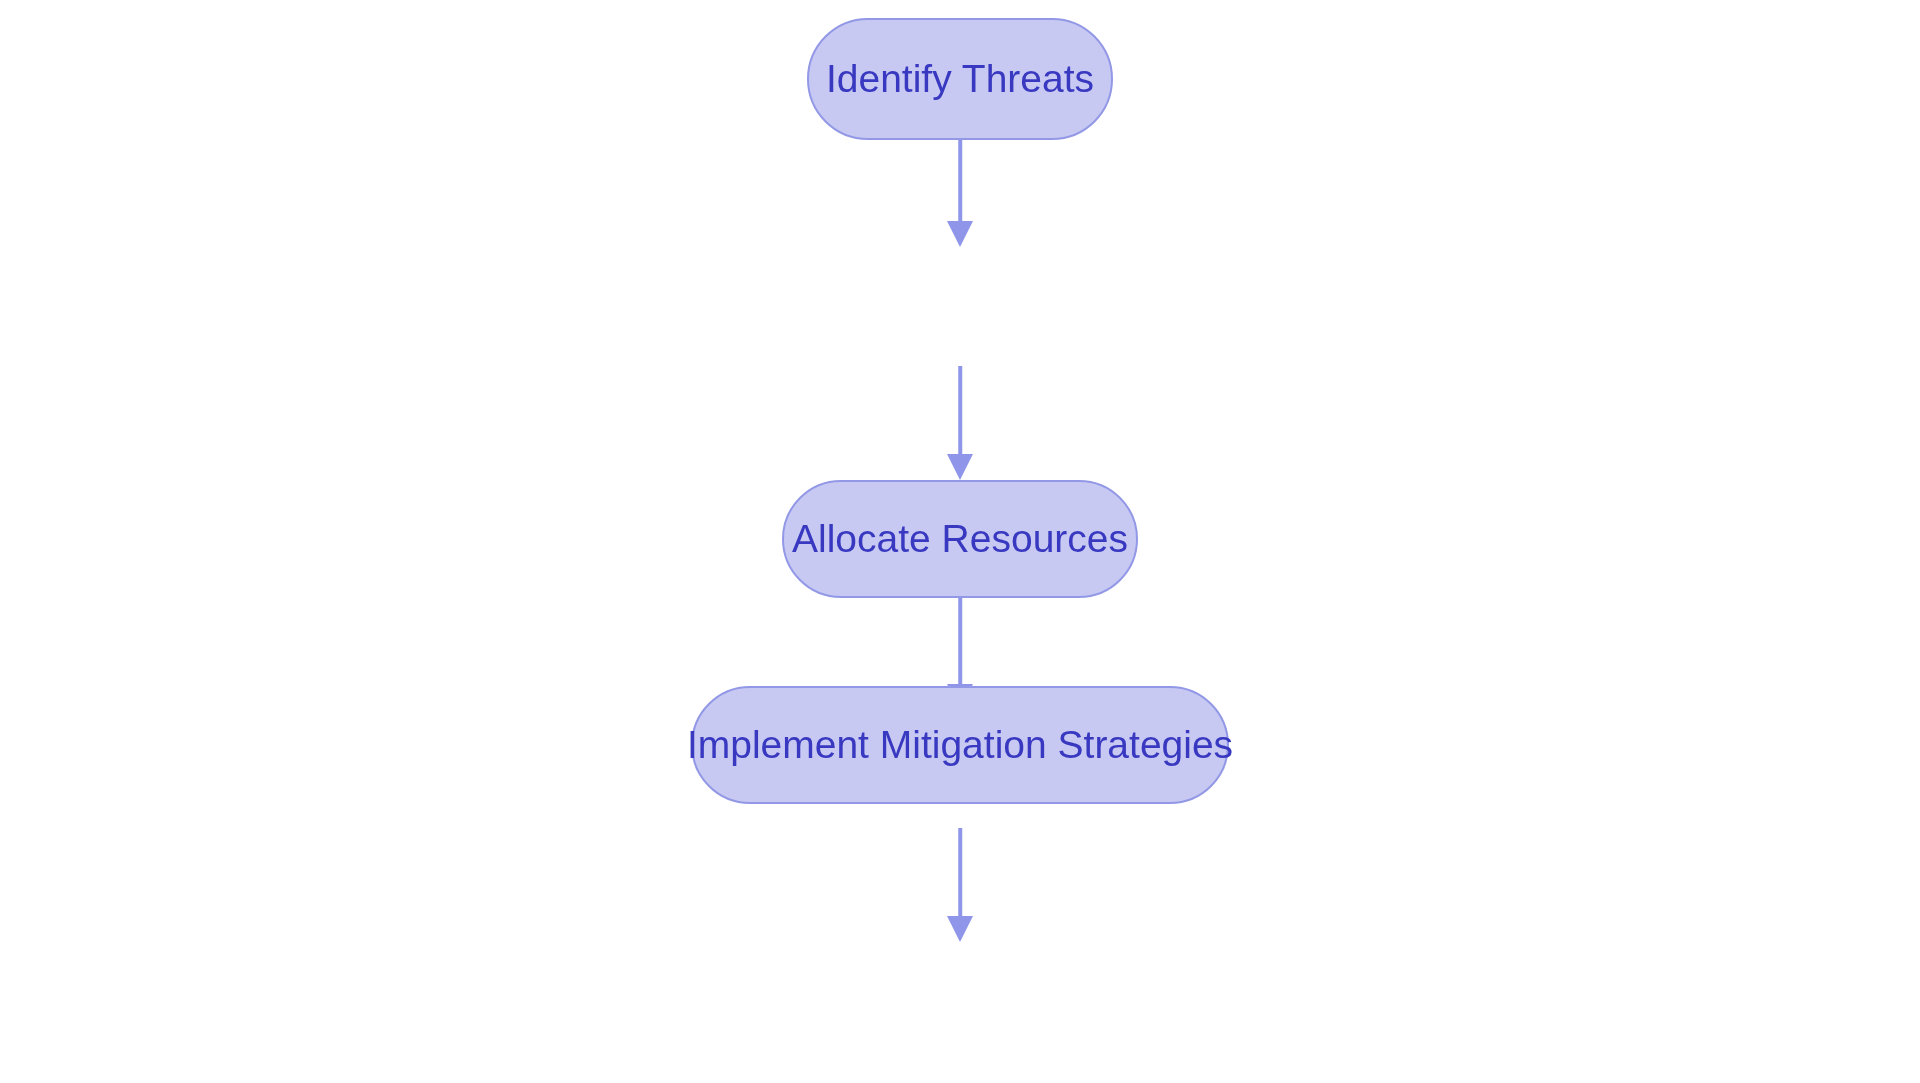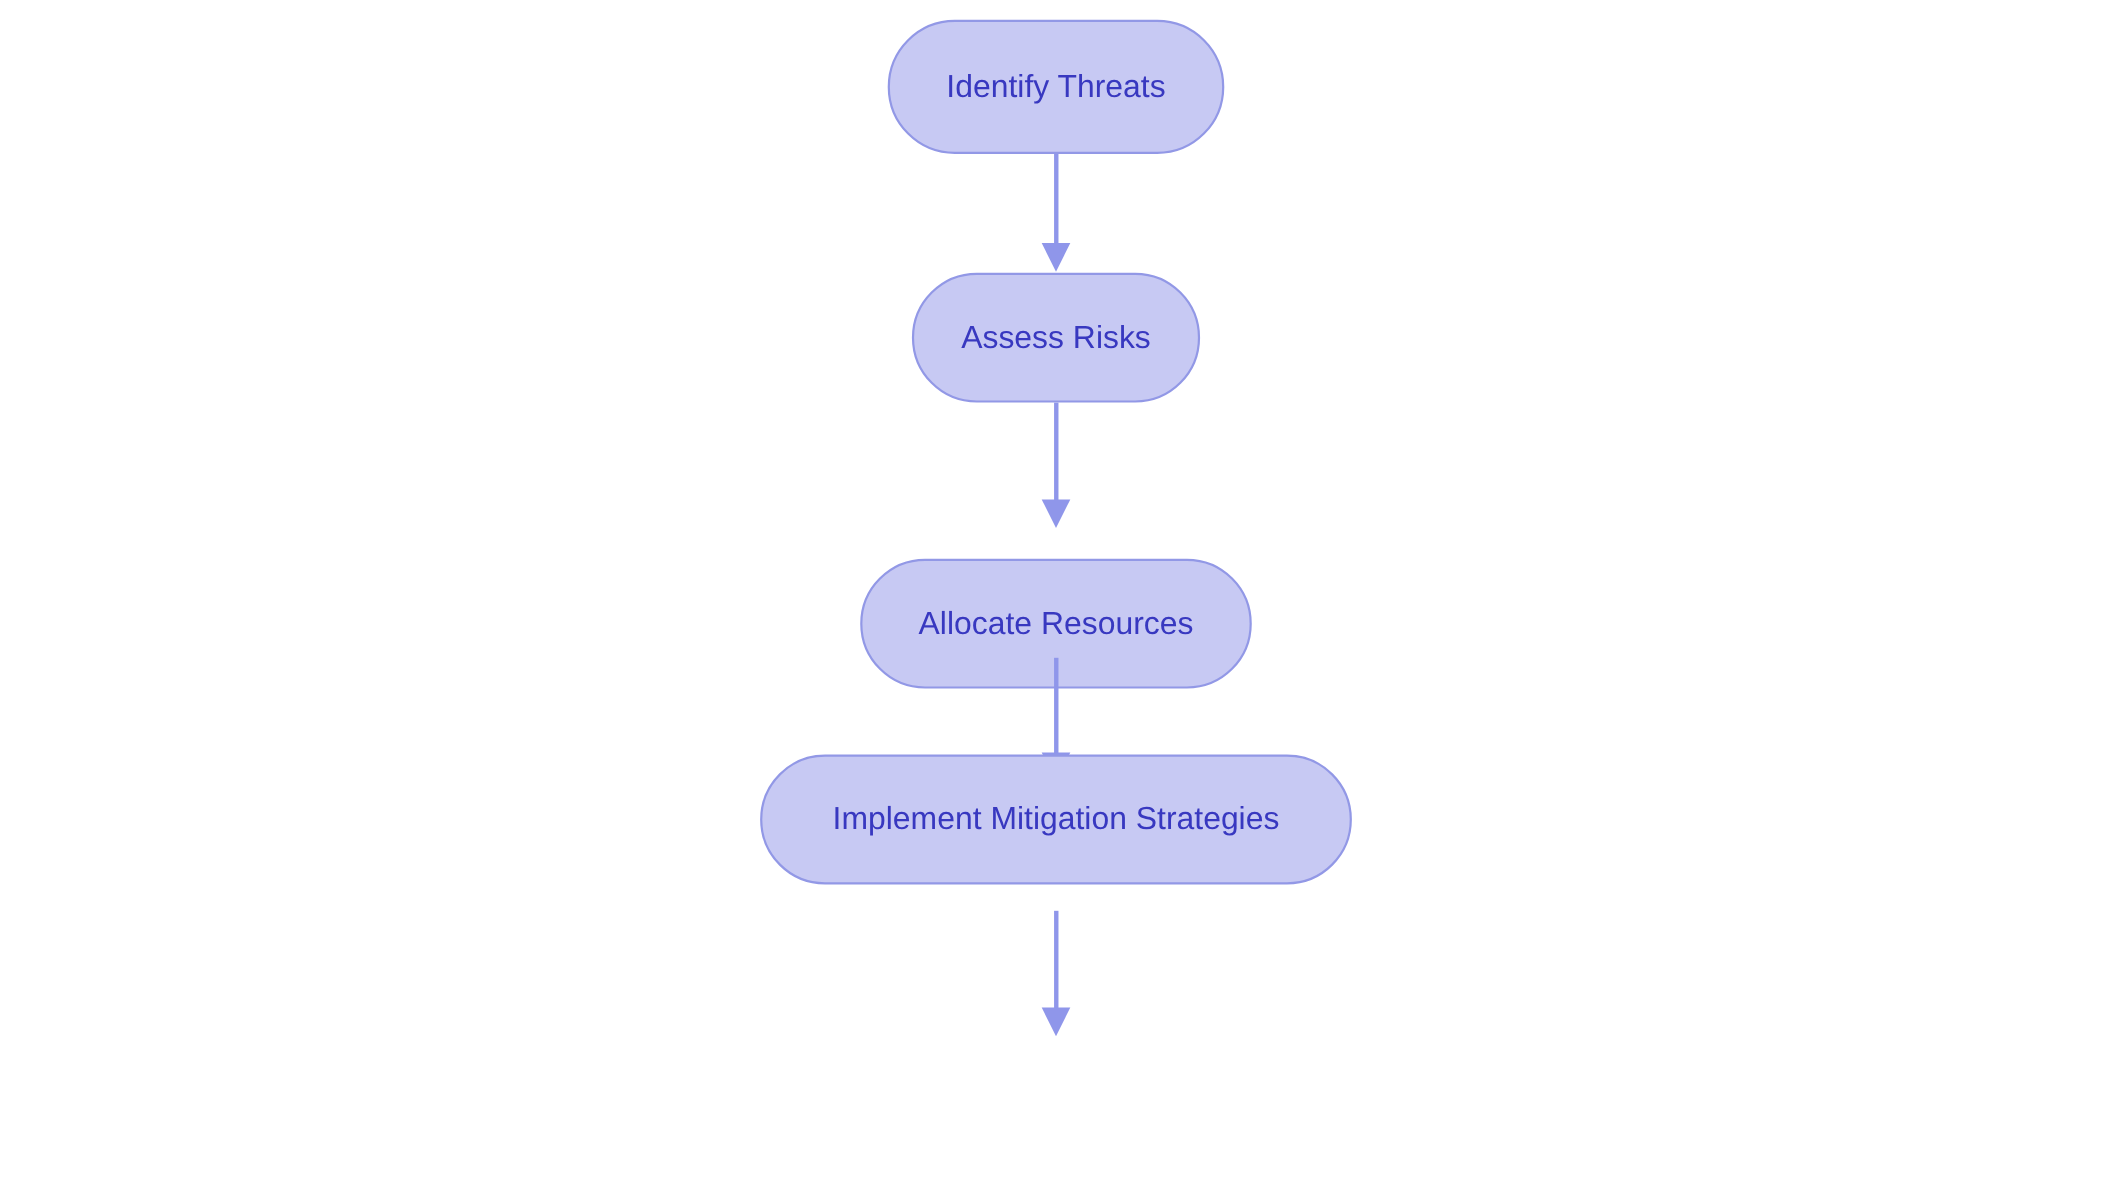--- a/index.html
+++ b/index.html
@@ -20,27 +20,27 @@
     left: 50%;
     transform: translateX(-50%);
     box-sizing: border-box;
     background: var(--node-fill, #c7c9f3);
     border: 2px solid var(--node-border, #9298e6);
     border-radius: 61px;
     display: flex;
     align-items: center;
     justify-content: center;
     color: var(--node-text, #3838c0);
-    font-size: 29px;
+    font-size: 39px;
     font-weight: 400;
     white-space: nowrap;
   }
   .n1 { top: 18px;  width: 306px; height: 122px; }
   .n2 { top: 248px; width: 262px; height: 118px; }
-  .n3 { top: 508px; width: 356px; height: 118px; }
+  .n3 { top: 480px; width: 356px; height: 118px; }
   .n4 { top: 686px; width: 538px; height: 118px; }
   .n5 { top: 942px; width: 356px; height: 121px; }
 
   .connector {
     position: absolute;
     left: 50%;
     transform: translateX(-50%);
     width: 28px;
   }
   .c1 { top: 140px; height: 107px; }
@@ -75,23 +75,20 @@
 
   <div class="node n1">
     <span>Identify Threats</span>
   </div>
 
   <div class="connector c1">
     <div class="stem"></div>
     <div class="head"></div>
   </div>
 
-  <div class="node n2">
-    <span>Assess Risks</span>
-  </div>
 
   <div class="connector c2">
     <div class="stem"></div>
     <div class="head"></div>
   </div>
 
   <div class="node n3">
     <span>Allocate Resources</span>
   </div>
 

